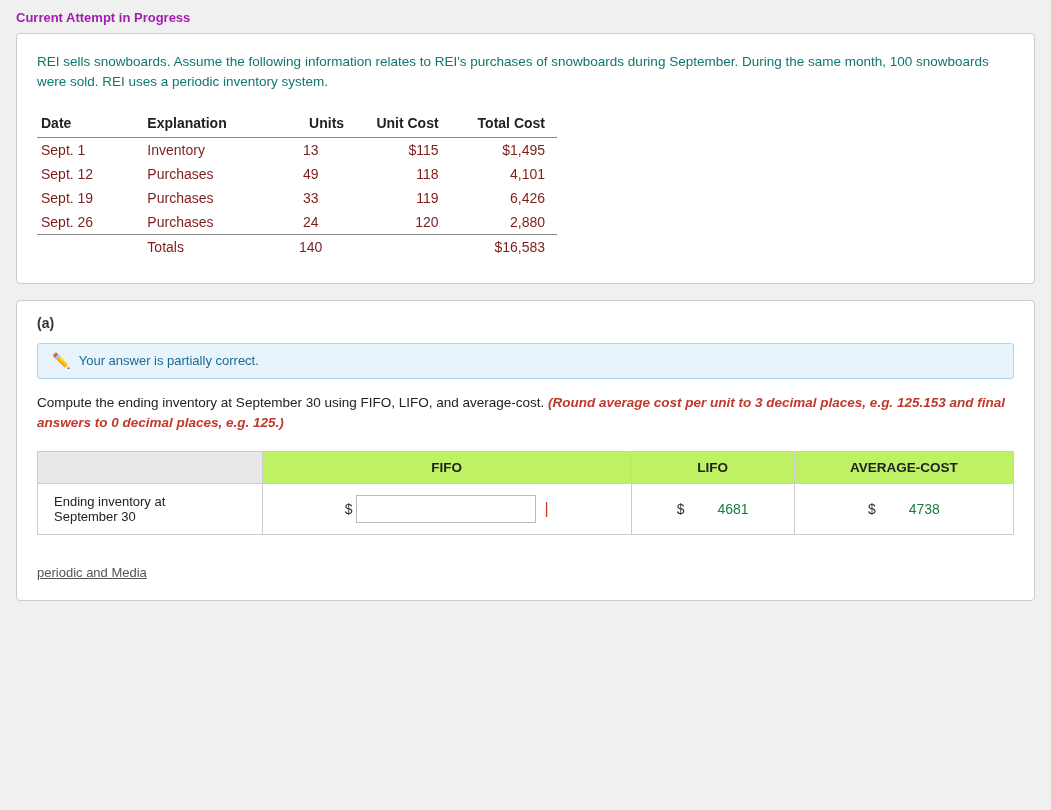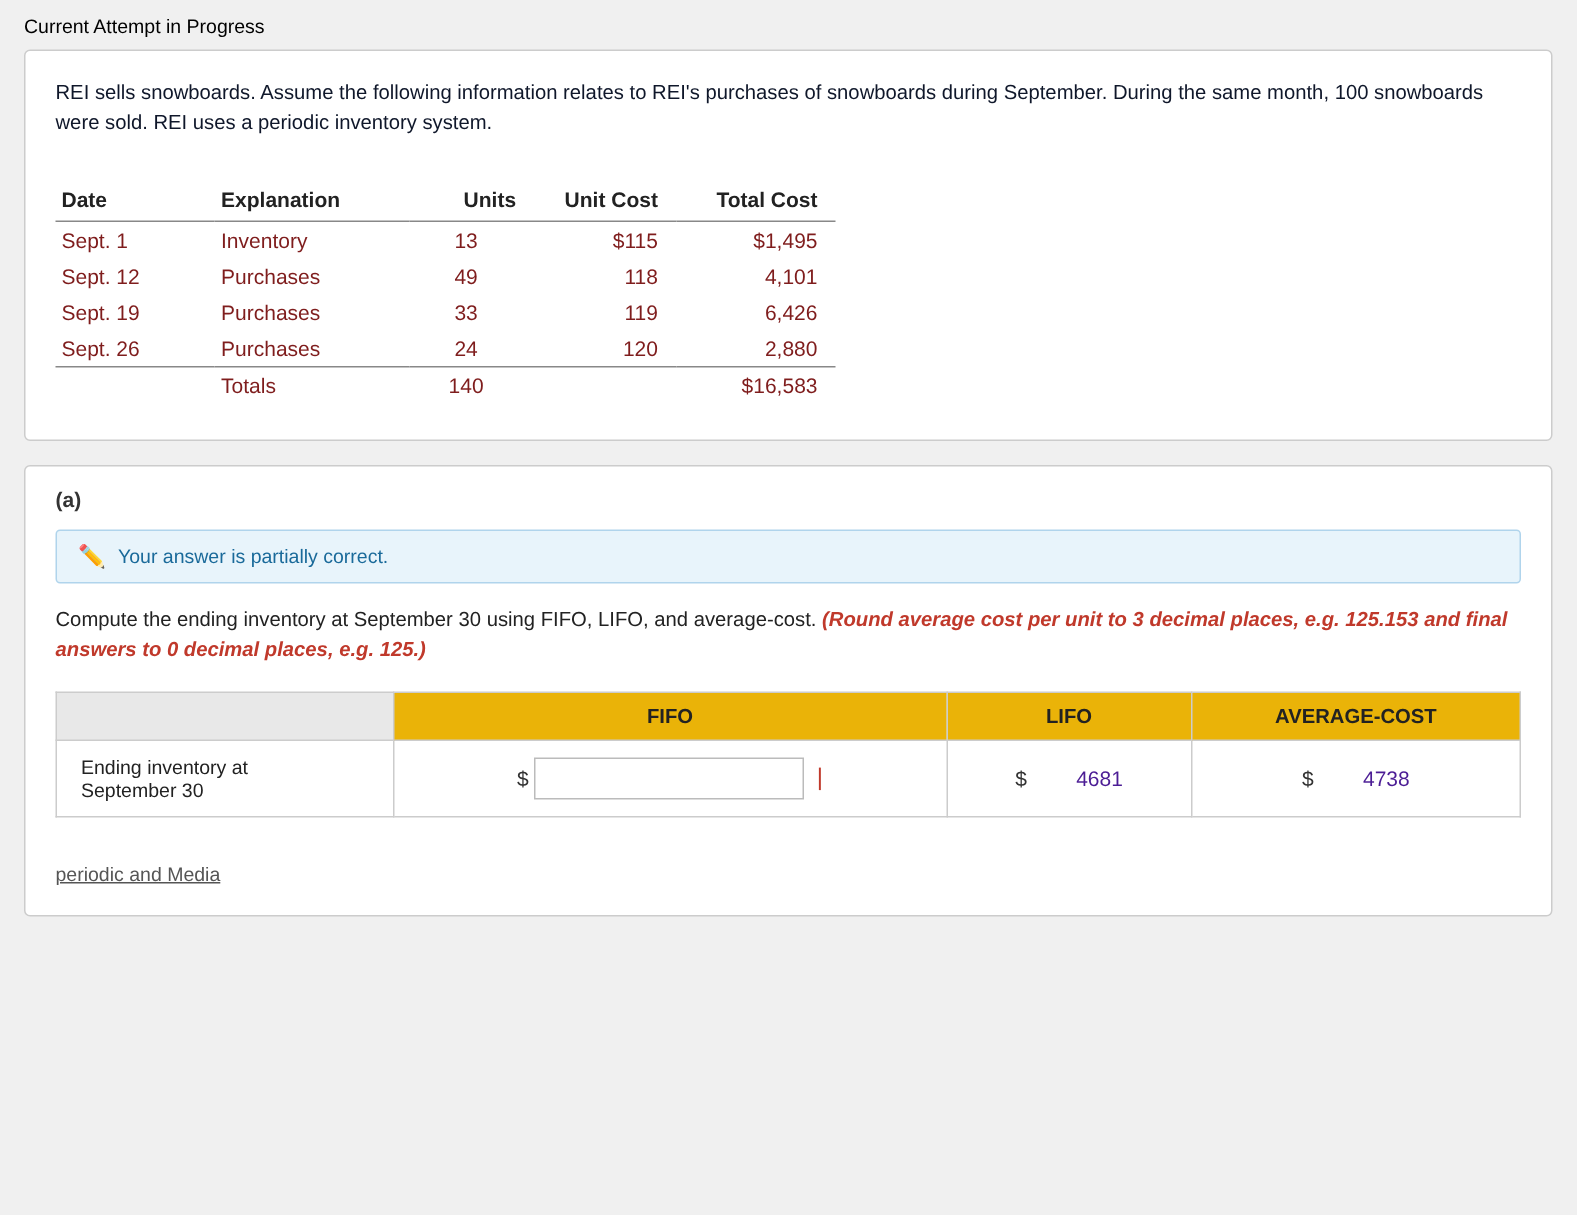--- a/index.html
+++ b/index.html
@@ -9,35 +9,35 @@
       background: #f0f0f0;
       color: #222;
       width: 1051px;
       min-height: 810px;
     }
     .page-wrapper {
       padding: 10px 16px;
     }
     .current-attempt {
       font-size: 13px;
-      font-weight: normal;
-      color: #000000;
+      font-weight: bold;
+      color: #a21caf;
       margin-bottom: 8px;
     }
     .main-card {
       background: #fff;
       border: 1px solid #ccc;
       border-radius: 4px;
       padding: 18px 20px 24px 20px;
       margin-bottom: 16px;
     }
     .intro-text {
       font-size: 13.5px;
-      color: #0f172a;
-      margin-bottom: 28px;
+      color: #0f766e;
+      margin-bottom: 18px;
       line-height: 1.5;
     }
     .inventory-table {
       border-collapse: collapse;
       width: 520px;
     }
     .inventory-table th {
       text-align: left;
       font-weight: bold;
       font-size: 14px;
@@ -99,21 +99,21 @@
     .compute-text .highlight {
       color: #c0392b;
       font-style: italic;
       font-weight: bold;
     }
     .answer-table {
       width: 100%;
       border-collapse: collapse;
     }
     .answer-table thead tr {
-      background: #eab308;
+      background: #bef264;
     }
     .answer-table thead th {
       padding: 8px 16px;
       font-size: 13.5px;
       font-weight: bold;
       text-align: center;
       border: 1px solid #ccc;
     }
     .answer-table thead th:first-child {
       text-align: left;
@@ -150,21 +150,21 @@
       background: #fff;
       outline: none;
     }
     .error-indicator {
       color: #c0392b;
       font-size: 16px;
       margin-left: 4px;
     }
     .static-value {
       font-size: 14px;
-      color: #4c1d95;
+      color: #15803d;
       text-align: right;
       min-width: 60px;
       display: inline-block;
     }
     .etextbook-link {
       font-size: 13px;
       color: #555;
       text-decoration: underline;
       margin-top: 16px;
       display: inline-block;

